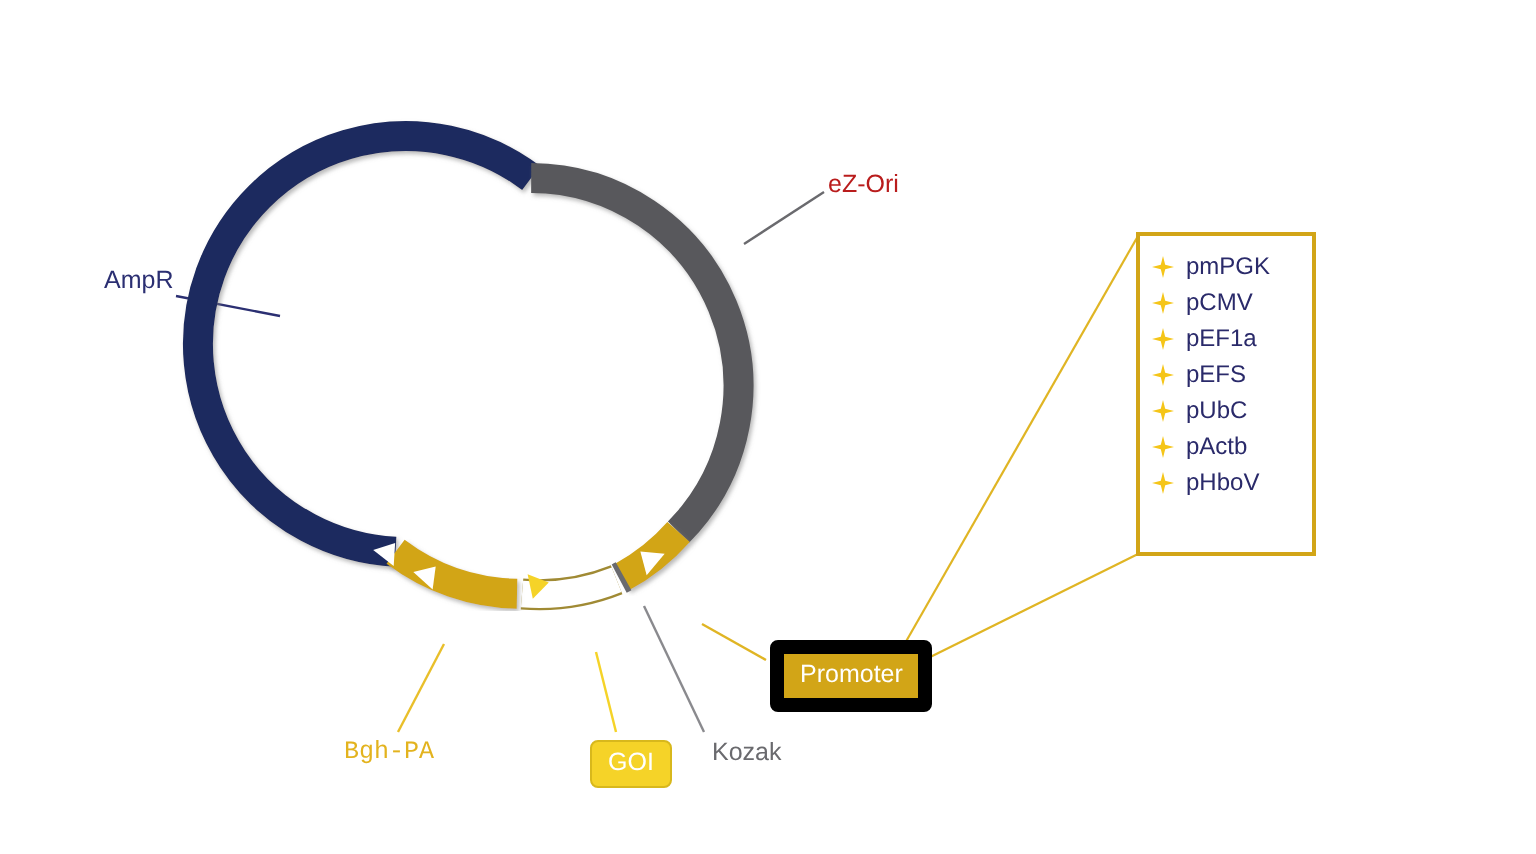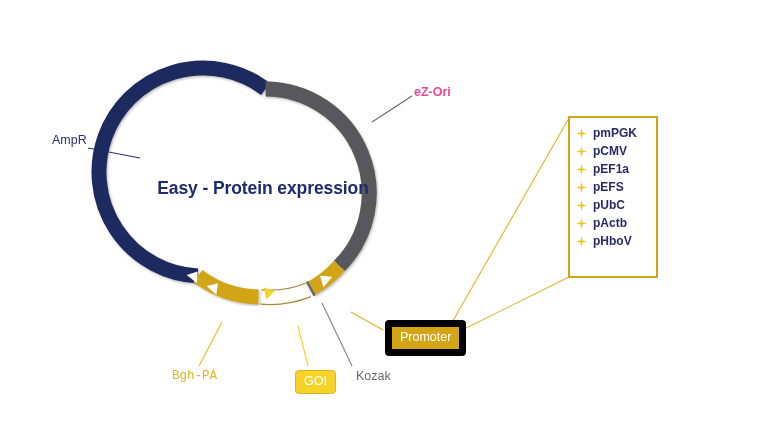--- a/index.html
+++ b/index.html
@@ -50,21 +50,21 @@
     white-space: nowrap;
   }
 
   
   .lbl {
     position: absolute;
     font-size: 12.5px;
     white-space: nowrap;
   }
   .lbl-ampr  { left: 52px;  top: 133px; color: #2b2f72; }
-  .lbl-ezori { left: 414px; top: 85px;  color: #ec4899; font-weight: bold; }
+  .lbl-ezori { left: 414px; top: 85px;  color: #b91c1c; }
   .lbl-bgh   { left: 172px; top: 369px; color: #e3b31e; font-family: Liberation Mono, monospace; }
   .lbl-kozak { left: 356px; top: 369px; color: #6a6a6e; }
 
   
   .pill {
     position: absolute;
     color: #ffffff;
     font-size: 12.5px;
     line-height: 1;
     padding: 4px 8px 5px 8px;
@@ -89,21 +89,20 @@
   .promoter-box {
     position: absolute;
     left: 568px;
     top: 116px;
     width: 90px;
     height: 162px;
     border: 2px solid #d2a517;
     background: #ffffff;
     box-sizing: border-box;
     padding: 6px 0 16px 6px;
-    font-weight: bold;
   }
   .promoter-row {
     display: flex;
     align-items: center;
     height: 18px;
     gap: 6px;
   }
   .promoter-star {
     width: 11px;
     height: 11px;
@@ -178,21 +177,20 @@
     </g>
 
     <g>
       <polygon points="199.0,269.0 199.0,282.0 189.5,275.5" fill="#ffffff" transform="rotate(128 194.5 275.5)"></polygon>
     </g>
 
   </svg>
 
   <div class="html-layer">
 
-    <div class="plasmid-title">Easy - Protein expression</div>
 
     <div class="lbl lbl-ampr">AmpR</div>
 
     <div class="lbl lbl-ezori">eZ-Ori</div>
 
     <div class="lbl lbl-bgh">Bgh-PA</div>
 
     <div class="lbl lbl-kozak">Kozak</div>
 
     <div class="pill pill-goi">GOI</div>

